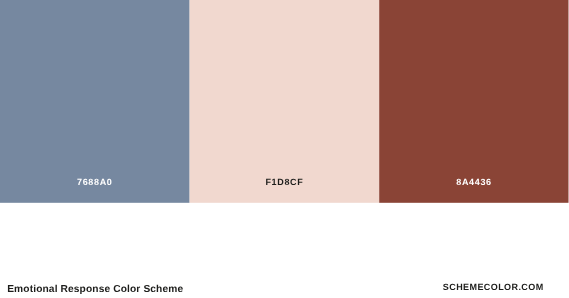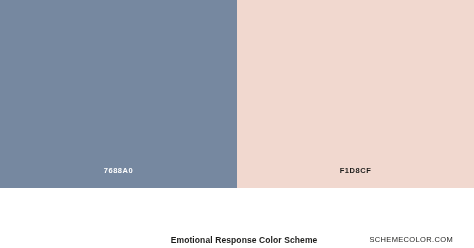--- a/index.html
+++ b/index.html
@@ -17,21 +17,21 @@
     overflow: hidden;
     background: #ffffff;
   }
   #swatch-strip {
     display: flex;
     width: 474px;
     height: 232px;
   }
   .swatch {
     flex: 1 1 0;
-    height: 188px;
+    height: 169px;
     position: relative;
     display: flex;
     align-items: flex-end;
     justify-content: center;
   }
   .swatch-hex-label {
     font-size: 7.5px;
     font-weight: bold;
     letter-spacing: 0.55px;
     line-height: 1;
@@ -42,36 +42,36 @@
   .hex-light { color: #ffffff; }
   .hex-dark  { color: #1d1d1b; }
 
   #footer-bar {
     position: relative;
     width: 459px;
     height: 16px;
     background: #ffffff;
     display: flex;
     align-items: center;
-    justify-content: flex-end;
+    justify-content: space-between;
     box-sizing: border-box;
     padding: 0 6px 0 6px;
     gap: 16px;
   }
   #scheme-title {
     font-size: 8.5px;
     font-weight: bold;
     color: #1d1d1b;
     letter-spacing: 0.1px;
     line-height: 1;
     white-space: nowrap;
   }
   #site-credit {
     font-size: 7.5px;
-    font-weight: normal;
+    font-weight: bold;
     color: #1d1d1b;
     letter-spacing: 0.35px;
     line-height: 1;
     white-space: nowrap;
     padding-left: 36px;
   }
 </style>
 </head>
 <body>
 
@@ -81,20 +81,23 @@
 
     <div class="swatch" style="background-color: rgb(118, 136, 160);">
       <span class="swatch-hex-label hex-light">7688A0</span>
     </div>
 
     <div class="swatch" style="background-color: rgb(241, 216, 207); text-align: center;">
       <span class="swatch-hex-label hex-dark">F1D8CF</span>
     </div>
 
 
+    <div class="swatch" style="background-color: rgb(138, 68, 54);">
+      <span class="swatch-hex-label hex-light">8A4436</span>
+    </div>
 
   </div>
 
   <div id="footer-bar">
     <span id="scheme-title">Emotional Response Color Scheme</span>
     <span id="site-credit">SCHEMECOLOR.COM</span>
   </div>
 
 </div>
 

